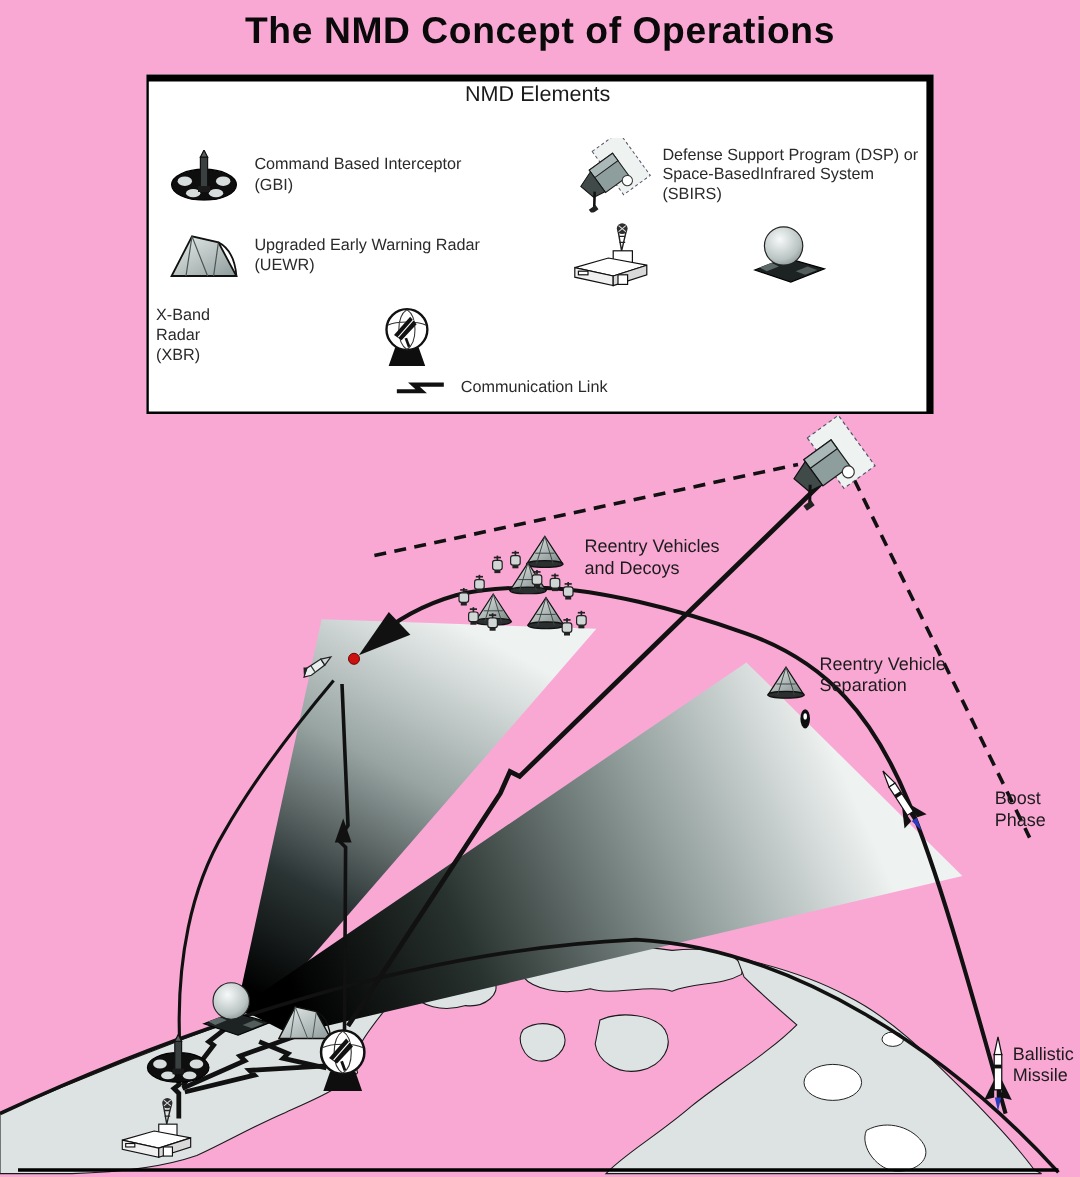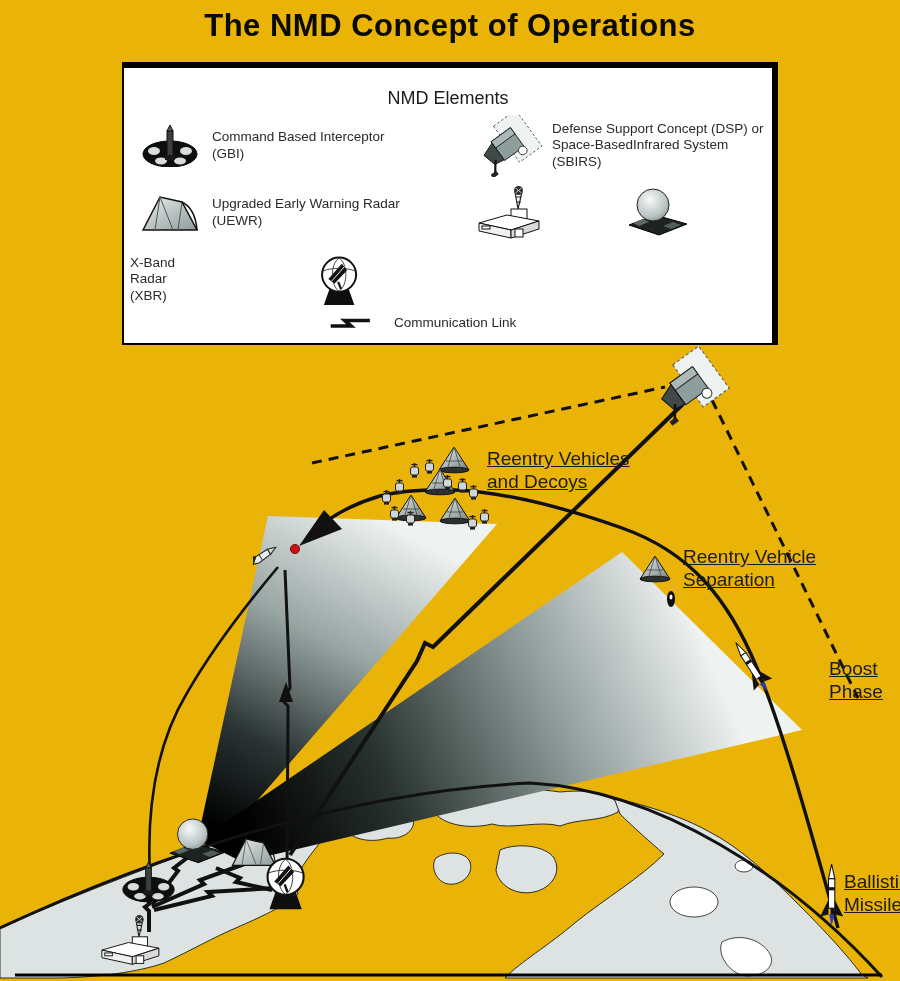--- a/index.html
+++ b/index.html
@@ -1,36 +1,36 @@
 <!DOCTYPE html>
 <html><head>
 <meta charset="utf-8">
 <style>
   html,body{margin:0;padding:0;background:#fff;}
-  #stage{position:relative;width:900px;height:981px;background:#eab308;overflow:hidden;
+  #stage{position:relative;width:900px;height:981px;background:#f9a8d4;overflow:hidden;
          font-family:"Liberation Sans","DejaVu Sans",sans-serif;}
   #page-title{position:absolute;left:0;top:8px;width:100%;text-align:center;
 
 
               font-size:31px;font-weight:bold;color:#0a0a0a;letter-spacing:0.5px;}
   
   #legend{position:absolute;left:122px;top:62px;width:656px;height:283px;background:#fff;
           border-left:2px solid #000;border-bottom:2px solid #000;
           border-top:6px solid #000;border-right:6px solid #000;box-sizing:border-box;}
-  #legend .ltitle{text-align:center;font-size:18px;color:#1a1a1a;margin-top:20px;}
+  #legend .ltitle{text-align:center;font-size:18px;color:#1a1a1a;margin-top:0;}
   #legend .lgrid{position:absolute;left:6px;top:44px;width:636px;display:grid;
                  grid-template-columns:82px 256px 84px 1fr;grid-auto-rows:67px;
                  align-items:center;}
   #legend .licon{display:flex;justify-content:center;align-items:center;}
   #legend .llabel{font-size:13.5px;color:#2a2a2a;line-height:1.22;white-space:pre-line;}
-  #legend .commrow{position:absolute;left:204px;top:247px;display:flex;align-items:center;gap:20px;}
+  #legend .commrow{position:absolute;left:204px;top:247px;display:flex;align-items:center;gap:10px;}
   #legend .commrow .llabel{white-space:nowrap;}
   
   #mapsvg{position:absolute;left:0;top:0;}
-  .maplabel{position:absolute;font-size:19px;color:#1c1c1c;line-height:1.22;white-space:pre-line;text-decoration:underline;}
+  .maplabel{position:absolute;font-size:15px;color:#1c1c1c;line-height:1.22;white-space:pre-line;}
   #lbl-reentry{left:487px;top:447px;}
   #lbl-sep{left:683px;top:545px;}
   #lbl-boost{left:829px;top:657px;}
   #lbl-missile{left:844px;top:870px;}
 </style>
 </head>
 <body>
 
 <div id="stage">
 
@@ -182,21 +182,21 @@
             <use href="#sym-gbi"></use>
           </svg>
         </div>
       <div class="llabel">Command Based Interceptor
 (GBI)</div>
       <div class="licon">
           <svg width="72" height="62" viewBox="0 0 84 72">
             <use href="#sym-sat"></use>
           </svg>
         </div>
-      <div class="llabel">Defense Support Concept (DSP) or
+      <div class="llabel">Defense Support Program (DSP) or
 Space-BasedInfrared System (SBIRS)</div>
 
       <div class="licon">
           <svg width="62" height="42">
             <use href="#sym-uewr"></use>
           </svg>
         </div>
       <div class="llabel">Upgraded Early Warning Radar
 (UEWR)</div>
       <div class="licon">

